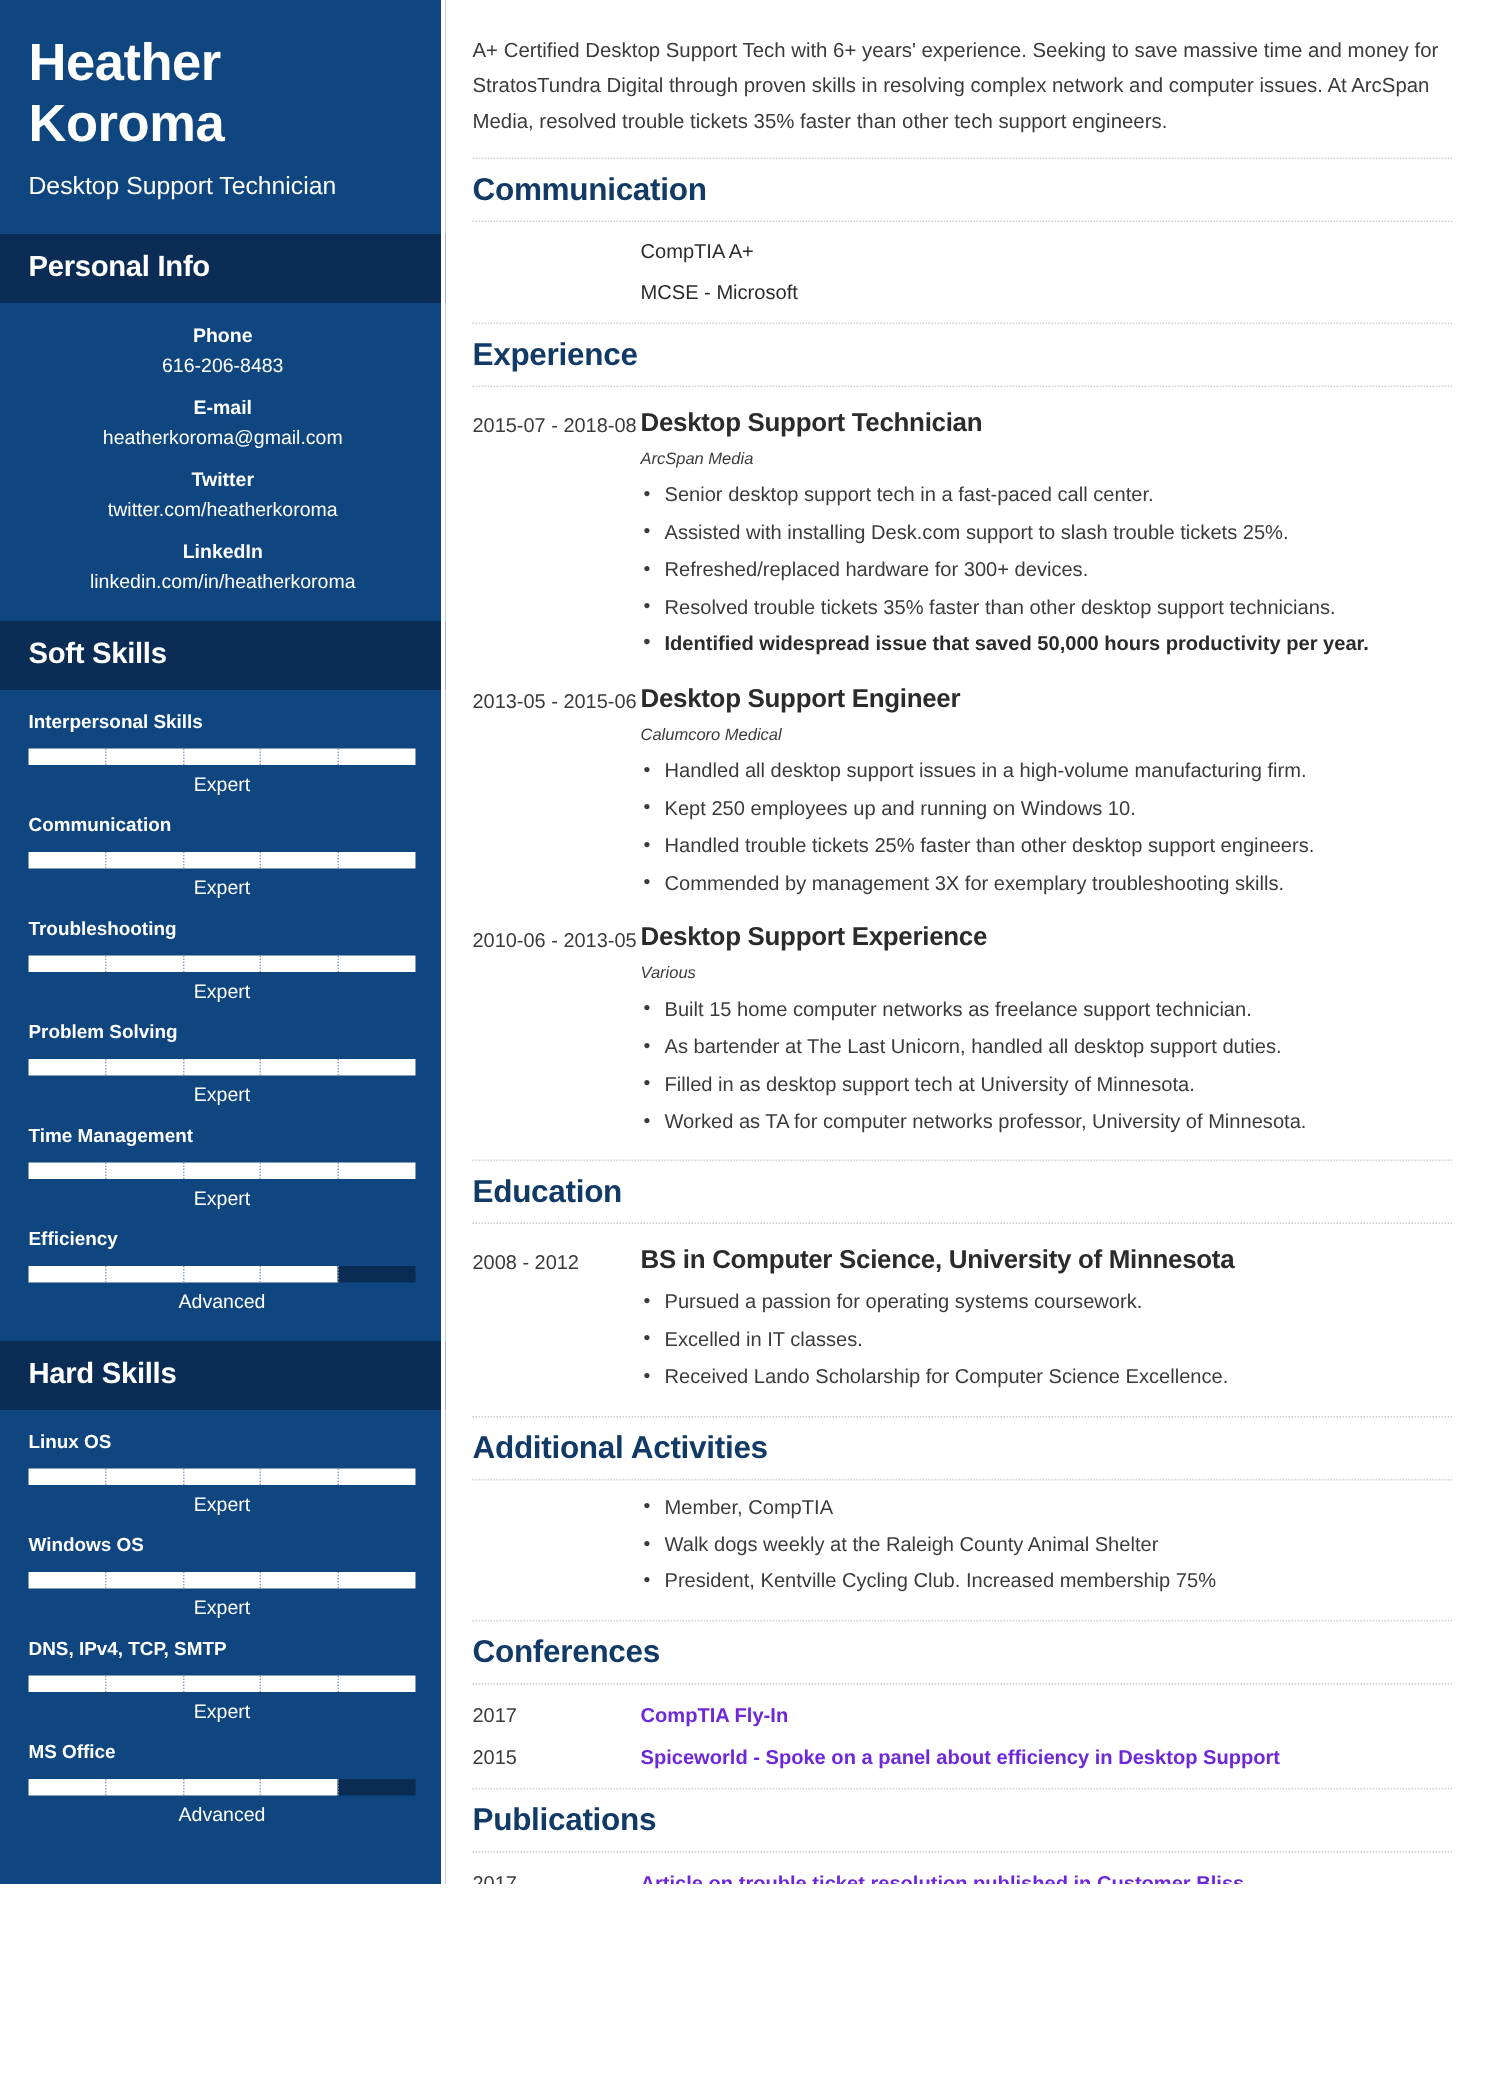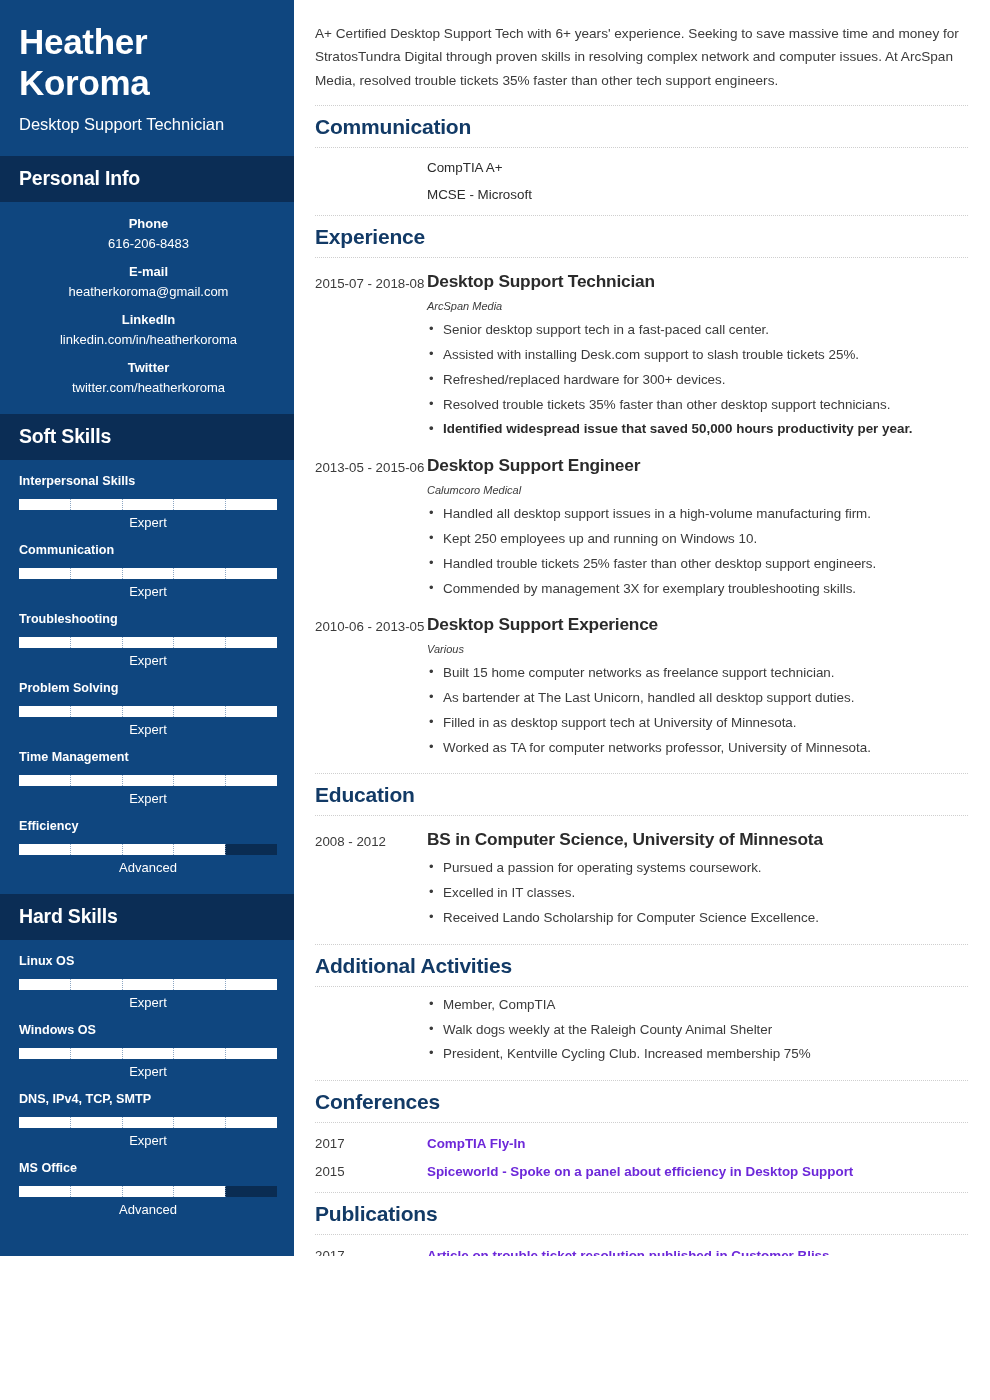--- a/index.html
+++ b/index.html
@@ -112,26 +112,26 @@
     <div class="side-body" id="contact-list">
     <div class="contact-item">
       <div class="contact-label">Phone</div>
       <div class="contact-value">616-206-8483</div>
     </div>
     <div class="contact-item">
       <div class="contact-label">E-mail</div>
       <div class="contact-value">heatherkoroma@gmail.com</div>
     </div>
     <div class="contact-item">
+      <div class="contact-label">Twitter</div>
+      <div class="contact-value">twitter.com/heatherkoroma</div>
+    </div>
+    <div class="contact-item">
       <div class="contact-label">LinkedIn</div>
       <div class="contact-value">linkedin.com/in/heatherkoroma</div>
-    </div>
-    <div class="contact-item">
-      <div class="contact-label">Twitter</div>
-      <div class="contact-value">twitter.com/heatherkoroma</div>
     </div>
       </div>
 
     <div class="sec-band">
       <h2>Soft Skills</h2>
     </div>
     <div class="side-body" id="soft-list">
     <div class="skill">
       <div class="skill-name">Interpersonal Skills</div>
       <div class="bar-track">

